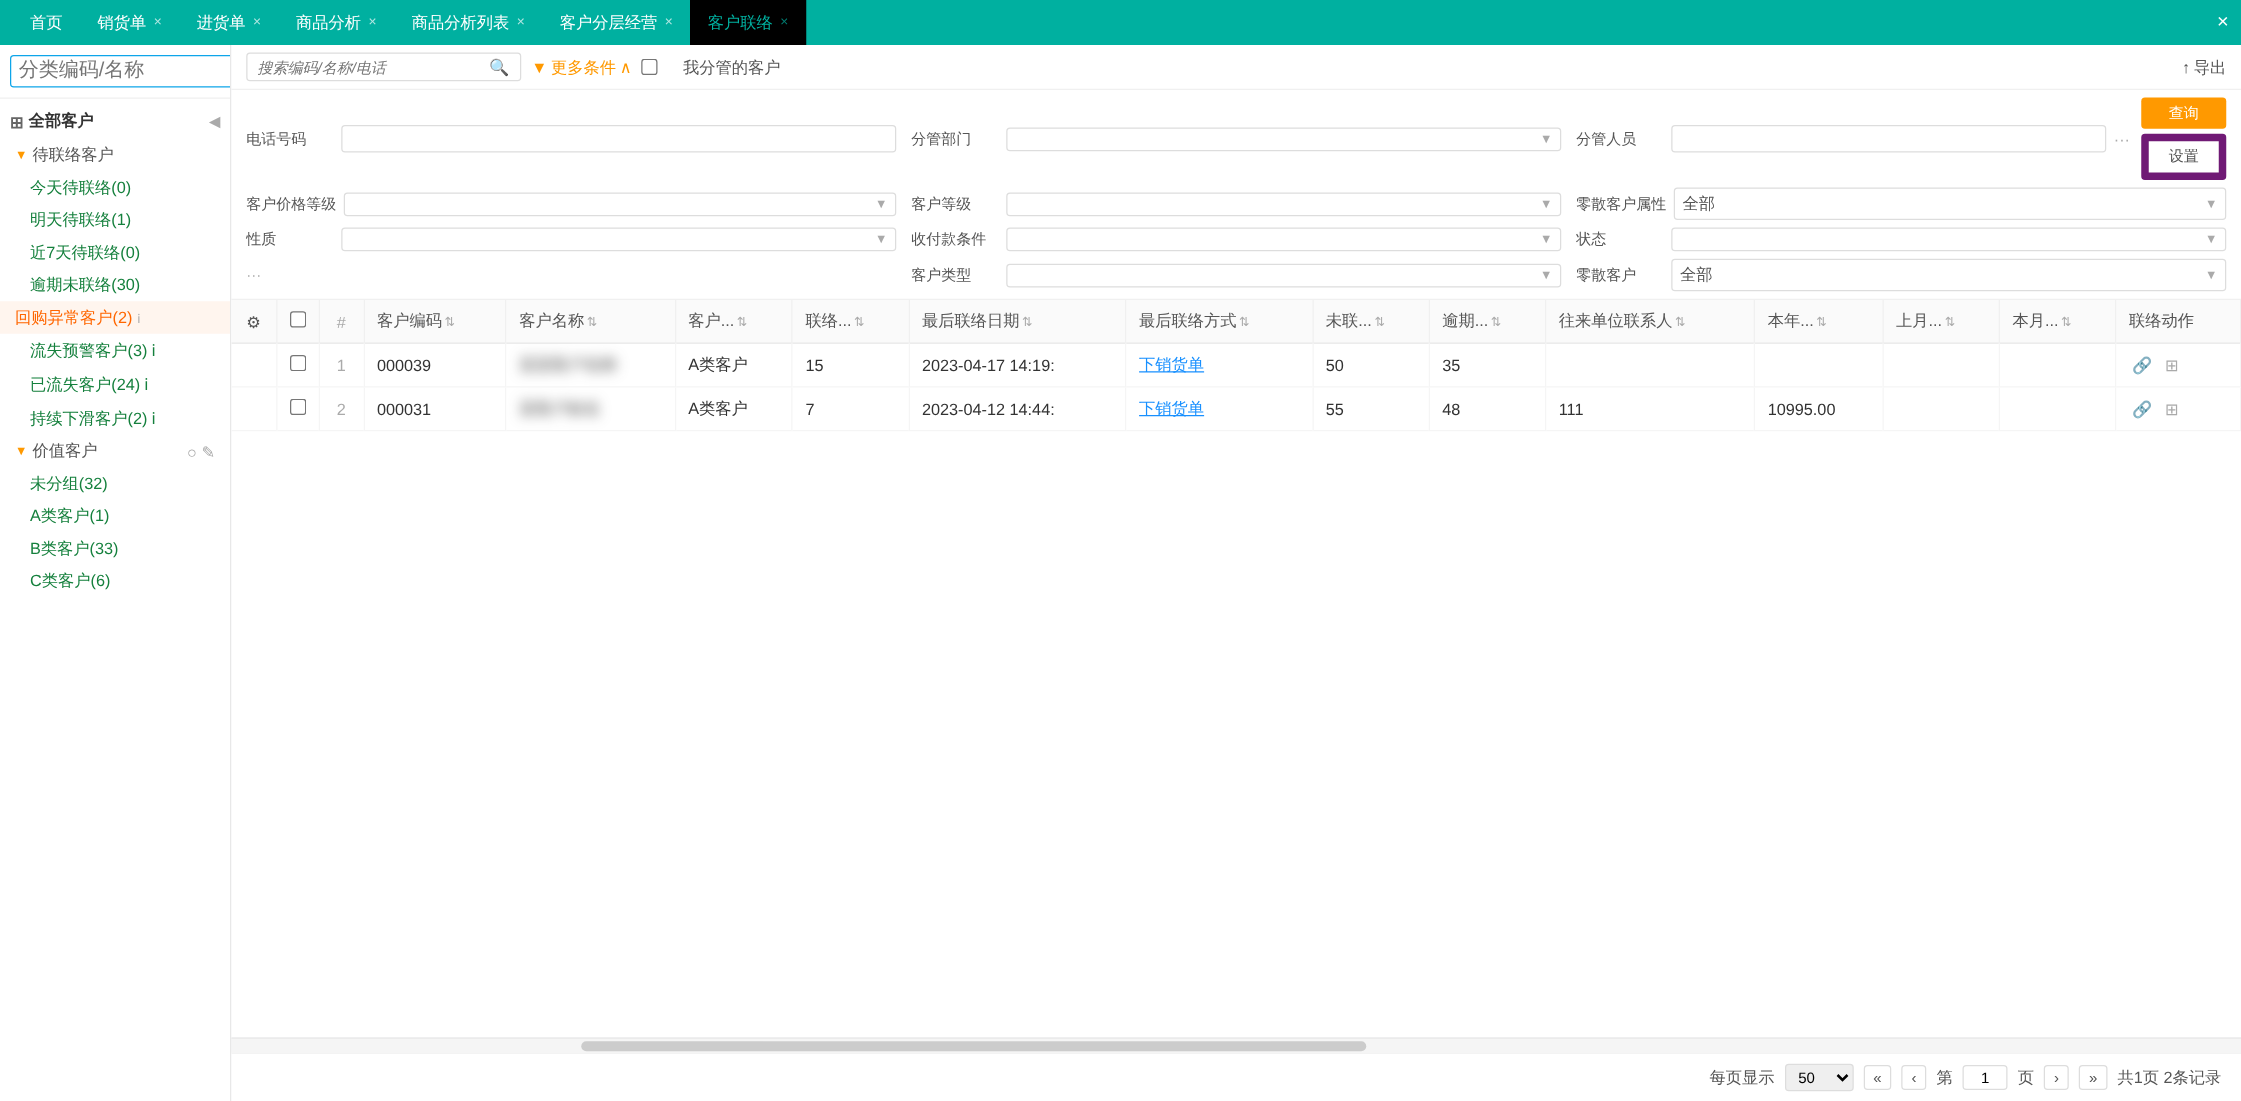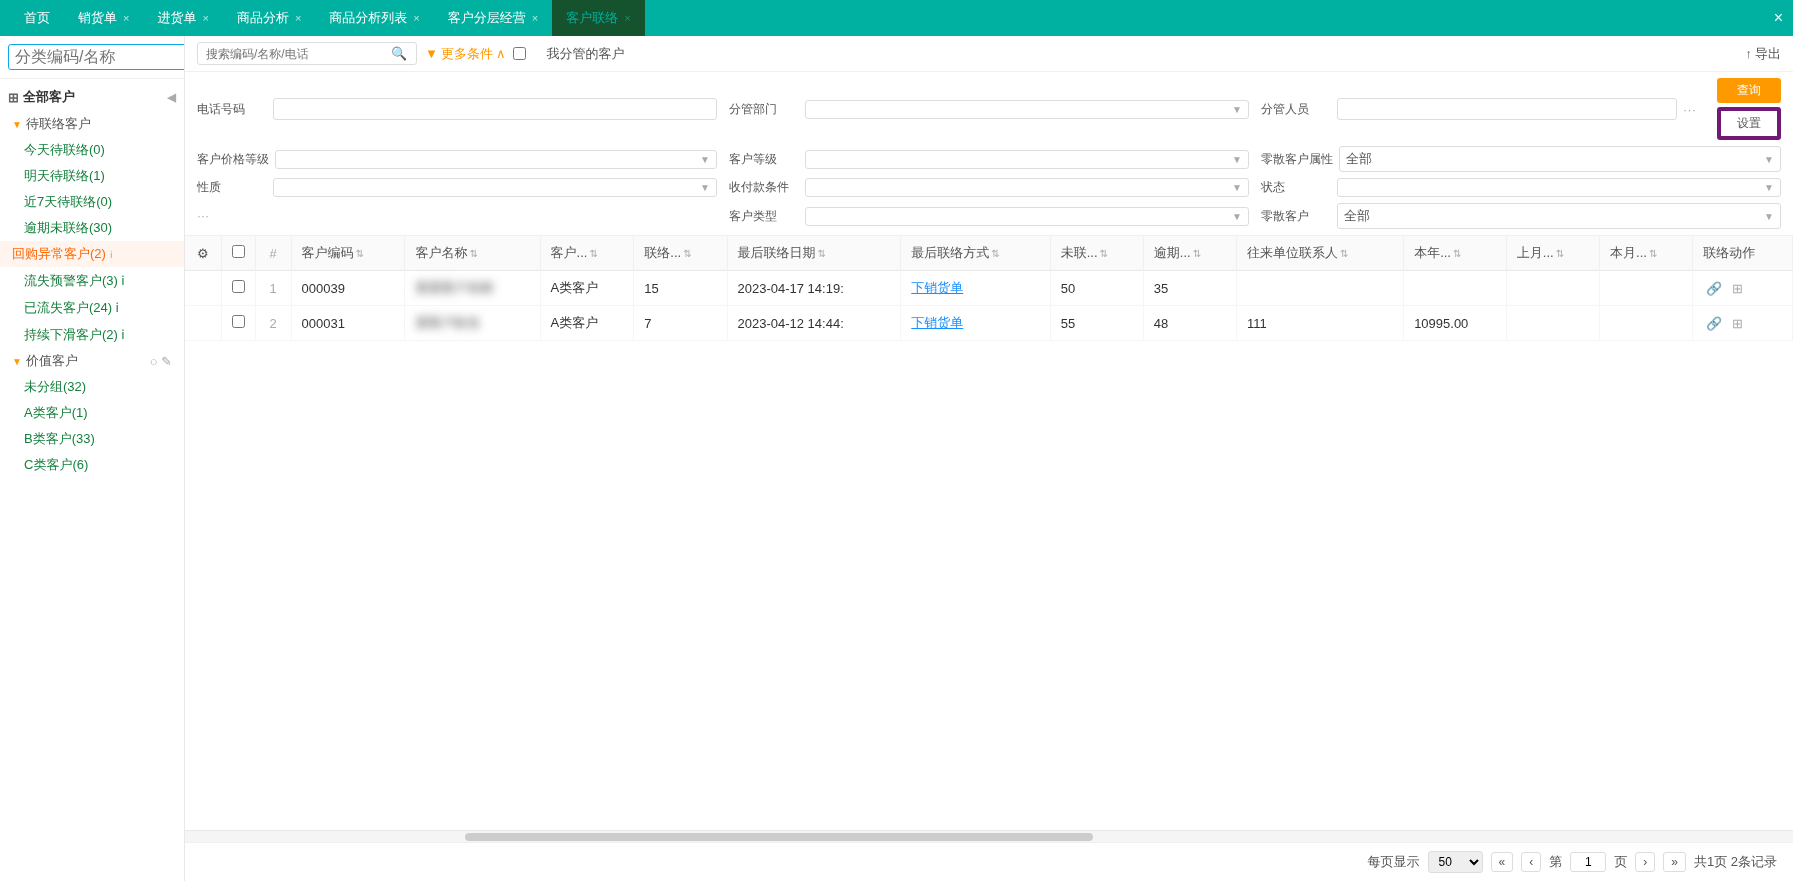--- a/index.html
+++ b/index.html
@@ -18,21 +18,21 @@
     .top-nav .nav-item {
       padding: 0 14px;
       height: 36px;
       display: flex;
       align-items: center;
       cursor: pointer;
       font-size: 13px;
       white-space: nowrap;
       color: #fff;
     }
-    .top-nav .nav-item.active { background: #14532d; color: #00b0a0; }
+    .top-nav .nav-item.active { background: #000000; color: #00b0a0; }
     .top-nav .nav-item .close-x { margin-left: 6px; font-size: 11px; opacity: 0.7; }
     .top-nav .nav-close-all {
       position: absolute;
       right: 10px;
       color: #fff;
       cursor: pointer;
       font-size: 16px;
     }
 
     
@@ -162,20 +162,21 @@
       border: 1px solid #ddd;
       border-radius: 3px;
       padding: 3px 8px;
       width: 220px;
     }
     .filter-search input {
       border: none;
       outline: none;
       font-size: 12px;
       flex: 1;
+      font-style: italic;
     }
     .filter-search .icon { color: #f90; cursor: pointer; }
     .more-filter {
       display: flex;
       align-items: center;
       color: #f90;
       cursor: pointer;
       font-size: 12px;
       gap: 3px;
     }
@@ -251,21 +252,21 @@
       color: #fff;
       border: none;
       border-radius: 3px;
       padding: 4px 16px;
       cursor: pointer;
       font-size: 12px;
     }
     .btn-setting {
       background: #fff;
       color: #555;
-      border: 4px solid #701a75;
+      border: 6px solid #701a75;
       border-radius: 3px;
       padding: 4px 16px;
       cursor: pointer;
       font-size: 12px;
     }
 
     
     .table-area {
       flex: 1;
       overflow: auto;
@@ -497,21 +498,21 @@
           <span></span>
             <span class="arrow">▼</span>
         </div>
       </div>
       <div class="filter-row" style="align-items:center;">
         <div style="display:flex;align-items:center;gap:6px;flex:1;">
           <span class="filter-label">分管人员</span>
           <input class="filter-input" type="text" style="flex: 1 1 0%;">
           <span style="color:#aaa;cursor:pointer;">···</span>
         </div>
-        <div class="filter-btn-group" style="margin-left:15px;">
+        <div class="filter-btn-group" style="margin-left:3px;">
           <button class="btn-query">查询</button>
           <button class="btn-setting">设置</button>
         </div>
       </div>
 
       <div class="filter-row">
         <span class="filter-label">客户价格等级</span>
         <div class="filter-select">
           <span></span>
             <span class="arrow">▼</span>

